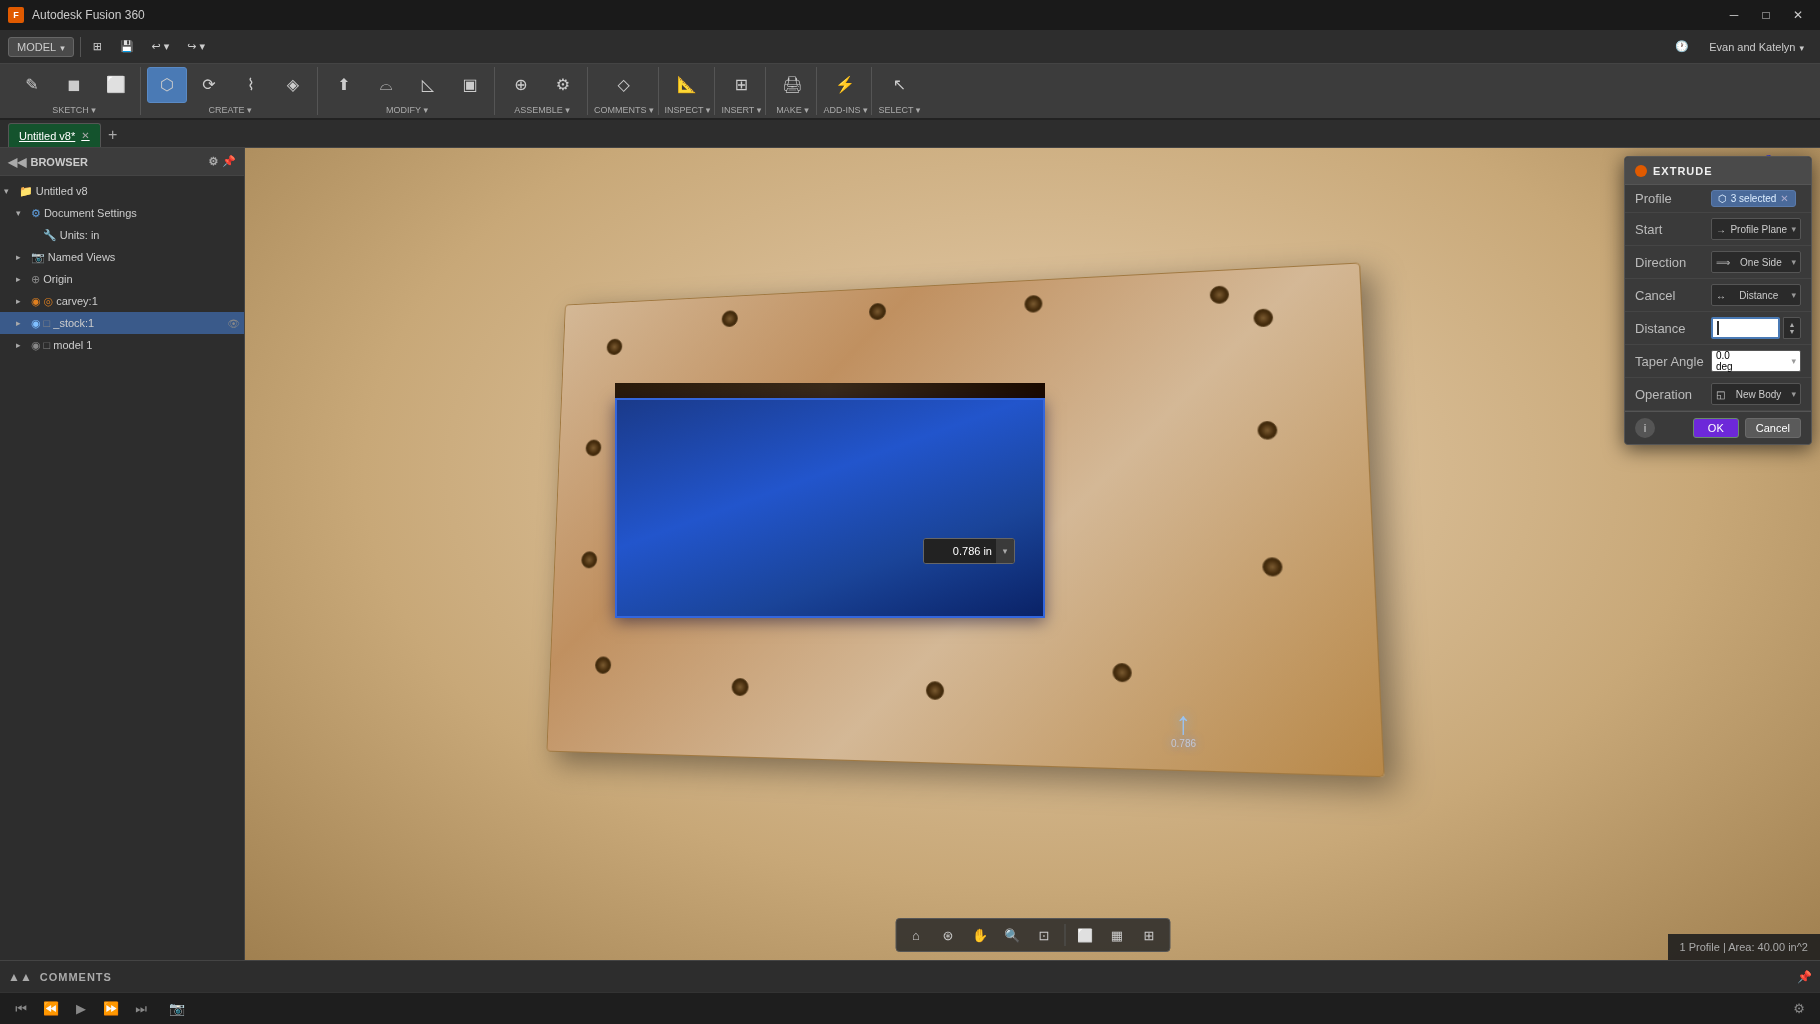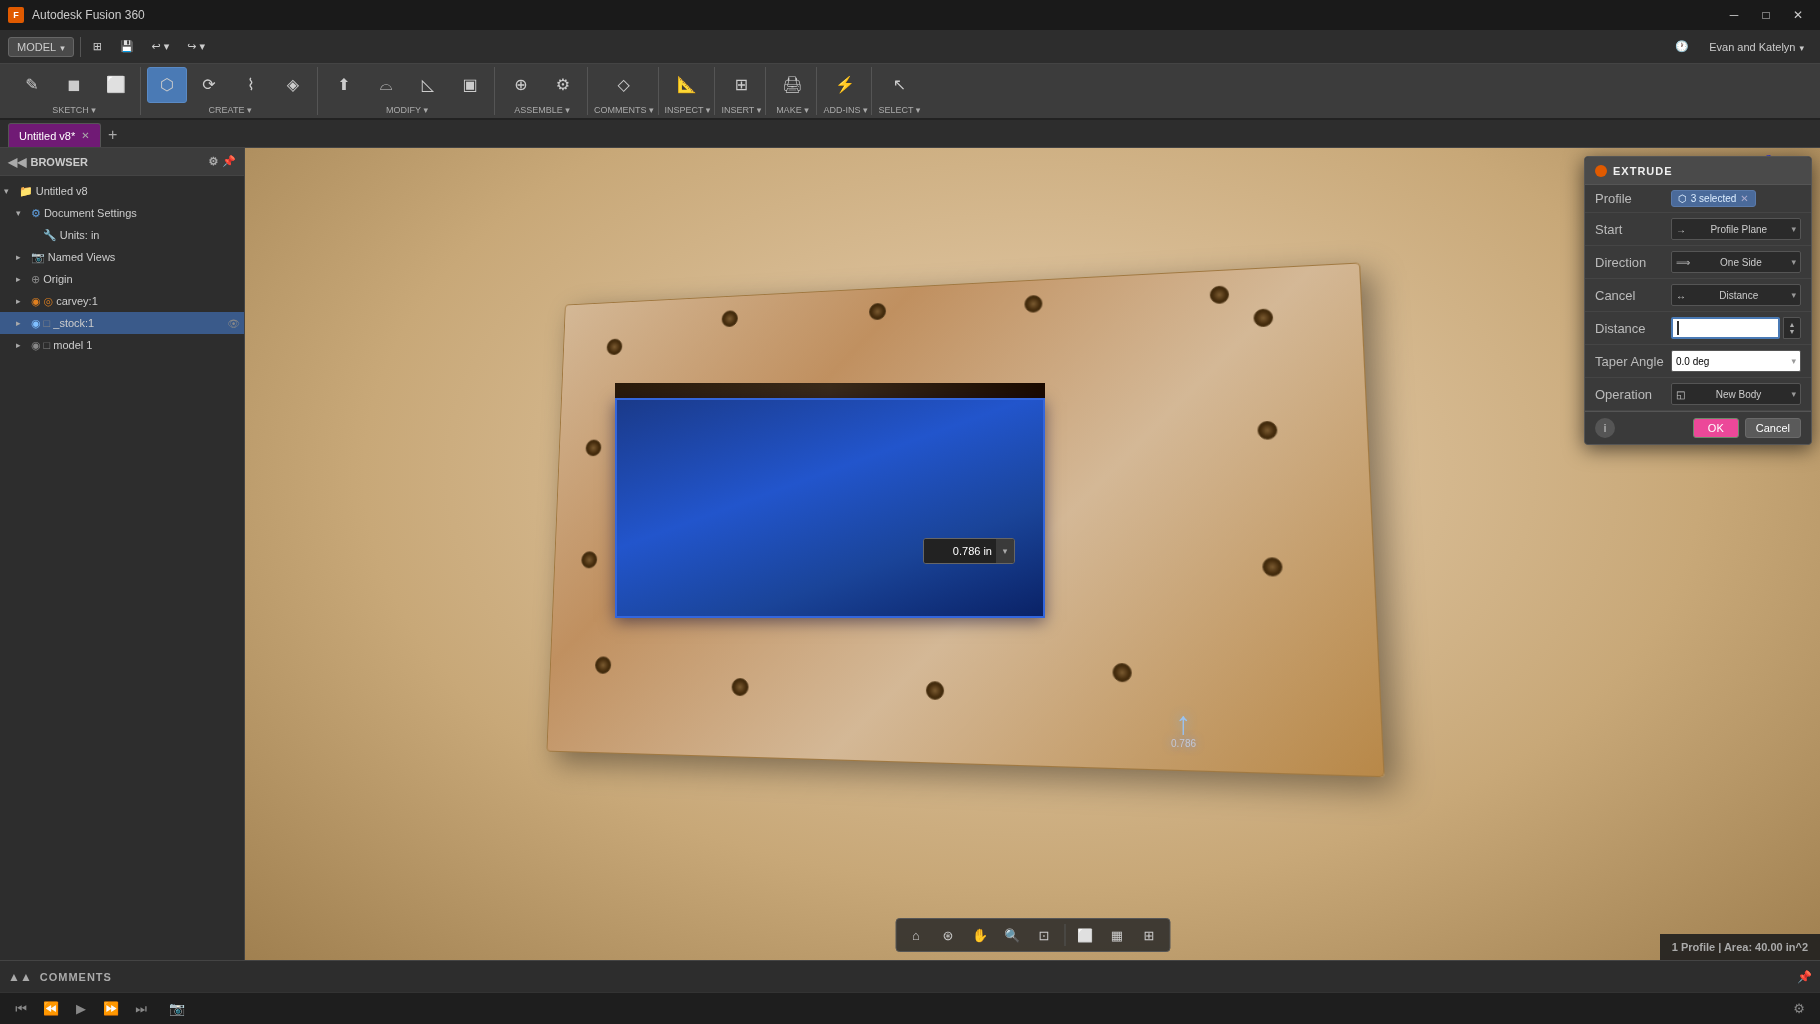--- a/index.html
+++ b/index.html
@@ -96,21 +96,21 @@
       border-bottom: none;
       padding: 0 10px;
       display: flex;
       align-items: center;
       gap: 6px;
       font-size: 11px;
       color: #ccc;
       cursor: pointer;
       border-radius: 3px 3px 0 0;
     }
-    .doc-tab.active { background: #701a75; color: white; }
+    .doc-tab.active { background: #14532d; color: white; text-decoration: underline; }
     .tab-close { font-size: 10px; color: #aaa; cursor: pointer; }
     .tab-add { width: 24px; height: 24px; display: flex; align-items: center; justify-content: center; cursor: pointer; color: #aaa; font-size: 16px; }
 
     
     #content-area {
       display: flex;
       height: calc(1024px - 30px - 34px - 56px - 28px - 32px - 32px);
     }
 
     
@@ -248,21 +248,21 @@
       background: radial-gradient(circle, #7a5a30 0%, #4a3010 50%, #2a1a00 100%);
       border-radius: 50%;
       border: 1px solid #5a4020;
     }
 
     
     #extrude-dialog {
       position: absolute;
       right: 8px;
       top: 8px;
-      width: 228px;
+      width: 188px;
       background: #3a3a3a;
       border: 1px solid #555;
       border-radius: 4px;
       box-shadow: 0 4px 20px rgba(0,0,0,0.6);
     }
     #dialog-header {
       height: 28px;
       background: #4a4a4a;
       border-bottom: 1px solid #555;
       display: flex;
@@ -335,21 +335,21 @@
     .dialog-footer {
       display: flex;
       align-items: center;
       justify-content: space-between;
       padding: 6px 10px;
       background: #3a3a3a;
       border-top: 1px solid #555;
       border-radius: 0 0 4px 4px;
     }
     .info-btn { width: 20px; height: 20px; background: #555; border-radius: 50%; border: none; color: #aaa; cursor: pointer; font-size: 11px; font-weight: bold; }
-    .ok-btn { background: #ec4899; border: 1px solid #6a8a6a; color: white; padding: 3px 14px; border-radius: 3px; cursor: pointer; font-size: 11px; }
+    .ok-btn { background: #6d28d9; border: 1px solid #6a8a6a; color: white; padding: 3px 14px; border-radius: 3px; cursor: pointer; font-size: 11px; }
     .cancel-btn { background: #5a5a5a; border: 1px solid #6a6a6a; color: white; padding: 3px 10px; border-radius: 3px; cursor: pointer; font-size: 11px; }
 
     
     #comments-bar {
       height: 32px;
       background: #2d2d2d;
       border-top: 1px solid #444;
       display: flex;
       align-items: center;
       padding: 0 8px;
@@ -391,21 +391,20 @@
       position: absolute;
       bottom: 0;
       right: 0;
       background: rgba(30,30,30,0.9);
       padding: 0 12px;
       height: 26px;
       display: flex;
       align-items: center;
       font-size: 11px;
       color: #aaa;
-      font-weight: bold;
     }
 
     
     #nav-cube-container {
       position: absolute;
       top: 6px;
       right: 6px;
       width: 90px;
       height: 90px;
     }

